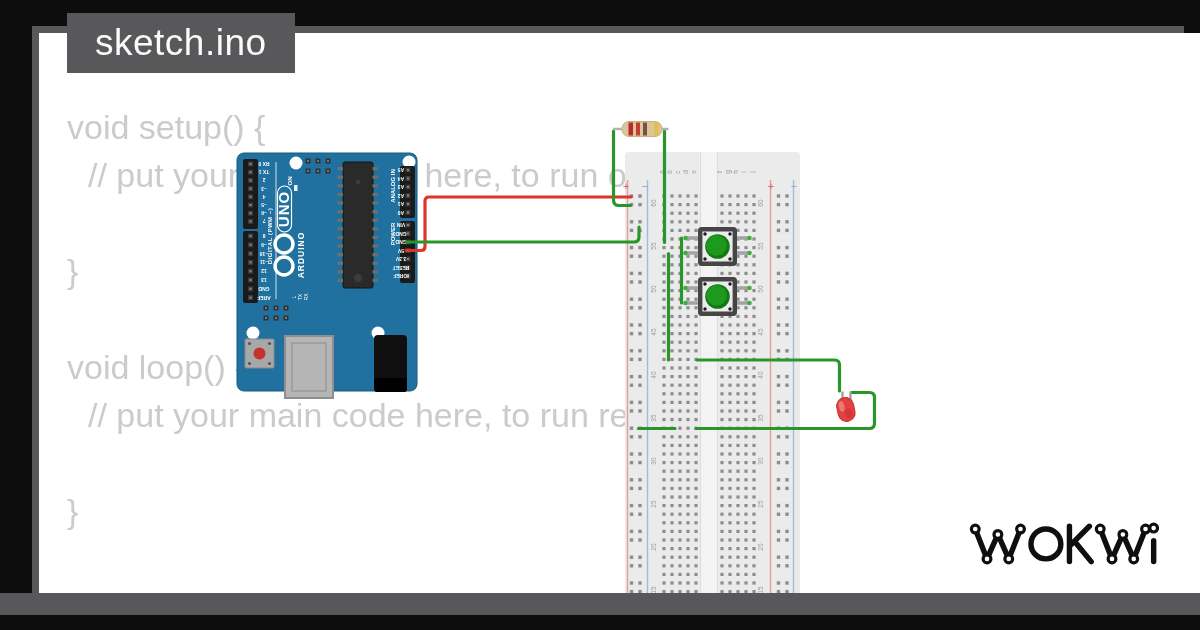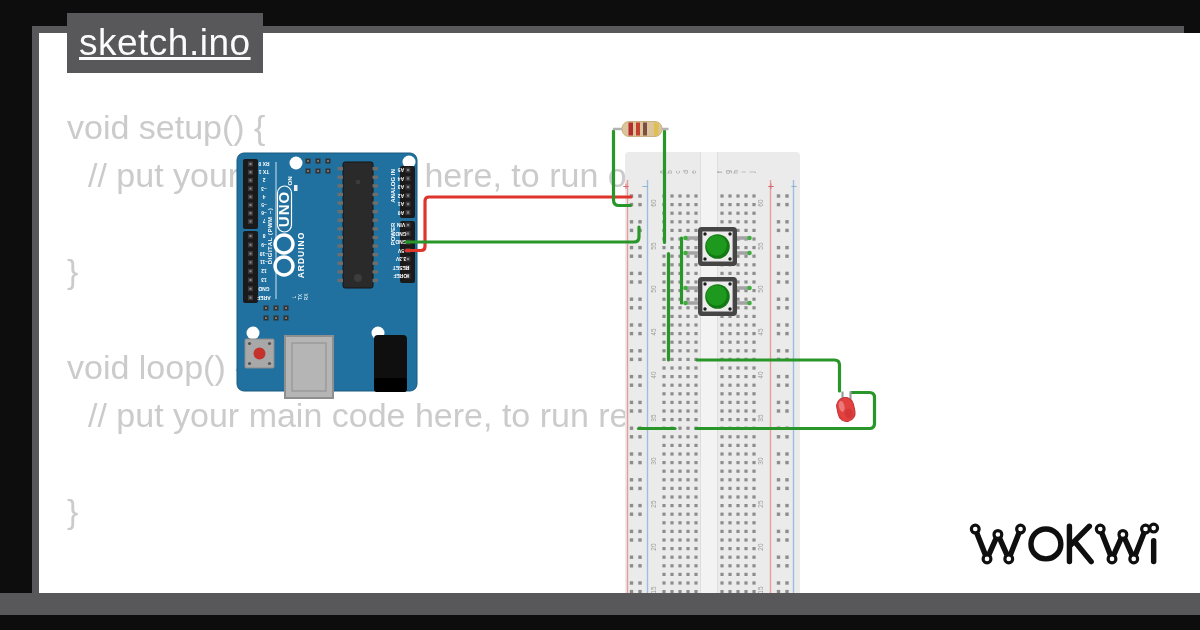--- a/index.html
+++ b/index.html
@@ -1,21 +1,21 @@
 <!DOCTYPE html>
 <html><head>
 <meta charset="utf-8">
 <style>
   html,body{margin:0;padding:0;}
   body{width:1200px;height:630px;background:#0d0d0d;position:relative;overflow:hidden;
        font-family:"Liberation Sans", sans-serif;}
   .frame{position:absolute;left:32px;top:26px;width:1152px;height:589px;box-sizing:border-box;
          background:#ffffff;border:7px solid #58585a;border-right-width:18px;border-bottom:none;}
   .tab{position:absolute;left:67px;top:13px;height:60px;background:#58585a;color:#fbfbfb;
-       font-size:37px;line-height:60px;padding:0 12px;z-index:30;letter-spacing:0.5px;text-decoration:underline;}
+       font-size:37px;line-height:60px;padding:0 28px;z-index:30;letter-spacing:0.5px;}
   .content{position:absolute;left:39px;top:33px;width:1127px;height:560px;overflow:hidden;background:#fff;padding-left:42px;}
   .codeline{position:absolute;white-space:pre;font-size:34px;color:#cbcbcb;z-index:1;}
   .cl0{left:28px;top:75px;} .cl1{left:49px;top:123px;} .cl2{left:28px;top:219px;}
   .cl3{left:28px;top:315px;} .cl4{left:49px;top:363px;} .cl5{left:28px;top:459px;}
   #scene{position:absolute;left:-39px;top:-33px;z-index:2;}
   .logo{position:absolute;left:929px;top:484px;z-index:3;}
   .bottombar{position:absolute;left:0;top:593px;width:1200px;height:22px;background:#58585a;z-index:25;}
   svg text{font-family:"Liberation Sans", sans-serif;}
 </style>
 </head>

